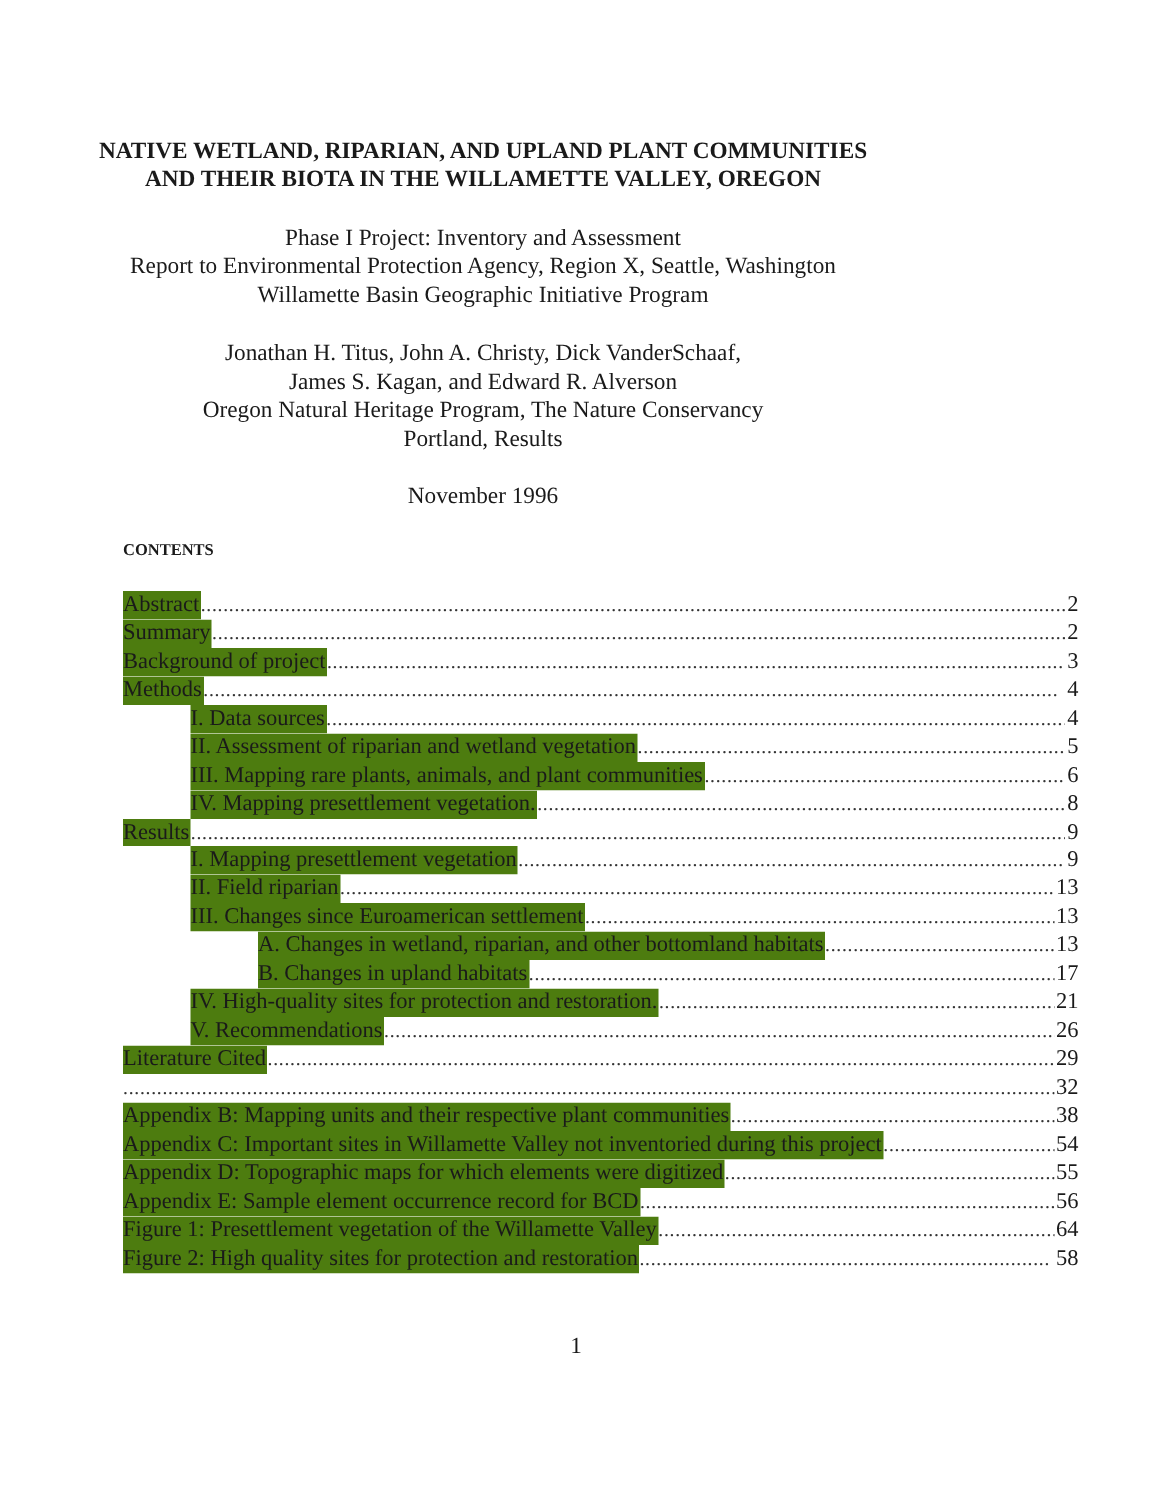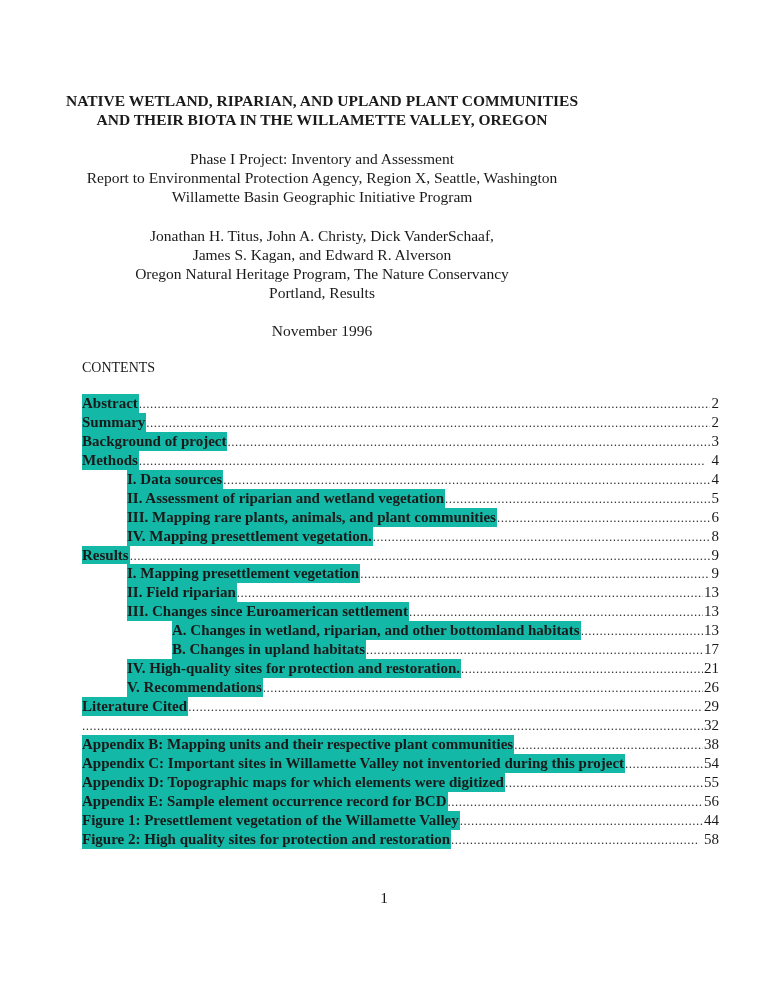--- a/index.html
+++ b/index.html
@@ -33,22 +33,22 @@
       white-space: nowrap;
     }
     .title-line {
       font-weight: bold;
       font-size: 15.5px;
     }
     .contents-heading {
       position: absolute;
       left: 82px;
       top: 358px;
-      font-weight: normal;
-      font-size: 14px;
+      font-weight: bold;
+      font-size: 11px;
       line-height: 19px;
     }
     .toc {
       position: absolute;
       left: 82px;
       top: 394px;
       width: 637px;
     }
     .toc-row {
       position: relative;
@@ -58,23 +58,22 @@
       display: flex;
       align-items: baseline;
       white-space: nowrap;
       overflow: hidden;
     }
     .toc-row.lvl1 { padding-left: 0; }
     .toc-row.lvl2 { padding-left: 45px; }
     .toc-row.lvl3 { padding-left: 90px; }
     .toc-label {
       flex: 0 0 auto;
-      background: #14b8a6;
+      background: #4d7c0f;
       padding-right: 1px;
-      font-weight: bold;
     }
     .toc-leader {
       flex: 1 1 auto;
       overflow: hidden;
       font-size: 13px;
       letter-spacing: 0.5px;
       color: #333;
     }
     .toc-leader::before {
       content: "........................................................................................................................................................................................................................................................................";
@@ -223,21 +222,21 @@
         <span class="toc-page">55</span>
       </div>
     <div class="toc-row lvl1">
         <span class="toc-label">Appendix E:  Sample element occurrence record for BCD</span>
         <span class="toc-leader"></span>
         <span class="toc-page">56</span>
       </div>
     <div class="toc-row lvl1">
         <span class="toc-label">Figure 1:  Presettlement vegetation of the Willamette Valley</span>
         <span class="toc-leader"></span>
-        <span class="toc-page">44</span>
+        <span class="toc-page">64</span>
       </div>
     <div class="toc-row lvl1">
         <span class="toc-label">Figure 2:  High quality sites for protection and restoration</span>
         <span class="toc-leader"></span>
         <span class="toc-page gap">58</span>
       </div>
   </div>
 
   <div class="page-number">1</div>
 

